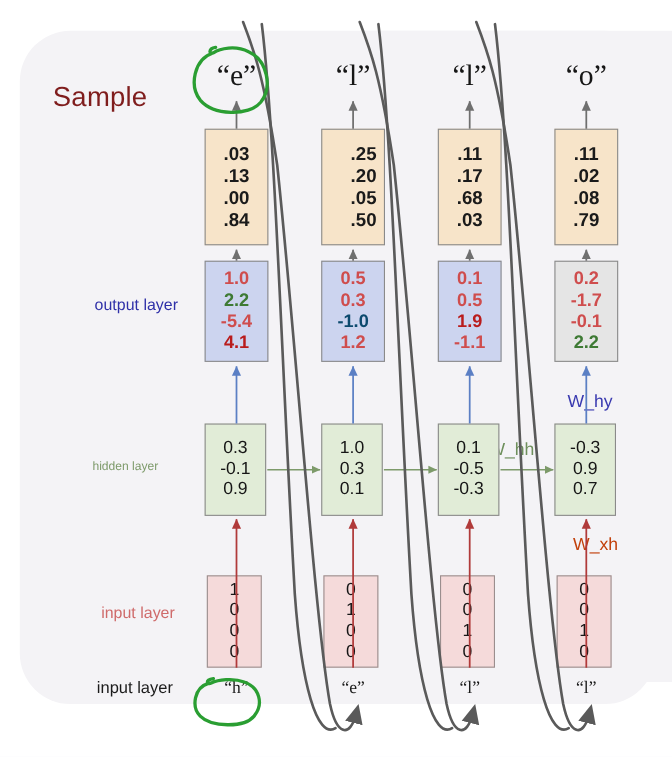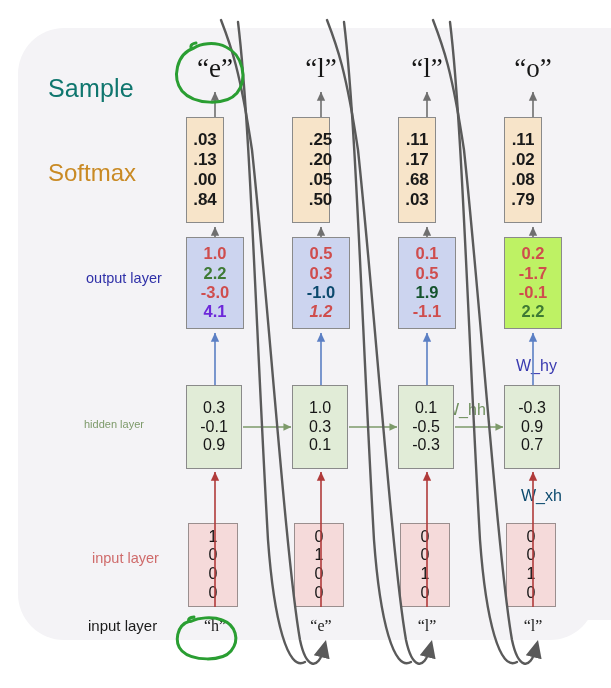--- a/index.html
+++ b/index.html
@@ -26,31 +26,31 @@
   .panel-r-fill{
     position:absolute; left:560px; top:40px; width:51px; height:580px;
     background:#f4f3f6;
   }
 
   
   #gfx{position:absolute;left:0;top:0;width:611px;height:688px;}
 
   
   .lbl{position:absolute; white-space:nowrap;}
-  .lbl-sample{ left:48px;  top:74px;  font-size:25px; color:#0f766e; letter-spacing:.2px;}
+  .lbl-sample{ left:48px;  top:74px;  font-size:25px; color:#7f1d1d; letter-spacing:.2px;}
   .lbl-softmax{left:48px;  top:159px; font-size:24px; color:#c98a24;}
   .lbl-output{ left:86px;  top:270px; font-size:14.5px; color:#2f30a8;}
   .lbl-hidden{ left:84px;  top:418px; font-size:11px; color:#7d9a6a;}
   .lbl-input{  left:92px;  top:550px; font-size:14.5px; color:#cf6b6b;}
   .lbl-chars{  left:88px;  top:617px; font-size:15px; color:#1b1b1b;}
 
   .wlbl{position:absolute;white-space:nowrap;font-size:16px;}
   .w-hy{left:516px; top:357px; color:#3a3ab0;}
   .w-hh{left:444px; top:401px; color:#6e8f5c;}
-  .w-xh{left:521px; top:487px; color:#0c4a6e;text-align:center;}
+  .w-xh{left:521px; top:487px; color:#c2410c;text-align:center;}
 
   
   .col{position:absolute;top:0;width:120px;height:688px;}
 
   .sample-char{
     position:absolute; top:53px; width:120px; text-align:center;
     font-size:27px; color:#161616; font-family:"Liberation Serif", serif;
   }
   .input-char{
     position:absolute; top:617px; width:120px; text-align:center;
@@ -59,21 +59,21 @@
 
   .box{
     position:absolute;
     box-sizing:border-box;
     border:1.4px solid #8d8d8d;
     display:flex; flex-direction:column;
     align-items:center; justify-content:center;
     line-height:1.17;
   }
   .box-softmax{
-    top:117px; left:31px; width:38px; height:106px;
+    top:117px; left:31px; width:58px; height:106px;
     background:#f7e4c9; border-color:#8a8a8a;
     font-size:17px; color:#1a1a1a; font-weight:bold;
   }
   .box-output{
     top:237px; left:31px; width:58px; height:92px;
     background:#ccd4ef; border-color:#8a8a8a;
     font-size:16.5px; font-weight:bold;
   }
   .box-hidden{
     top:385px; left:31px; width:56px; height:84px;
@@ -89,21 +89,20 @@
 </head>
 <body>
 
 <div id="stage">
 
   <div class="panel"></div>
   <div class="panel-tr-fill"></div>
   <div class="panel-r-fill"></div>
 
   <div class="lbl lbl-sample">Sample</div>
-  <div class="lbl lbl-softmax">Softmax</div>
   <div class="lbl lbl-output">output layer</div>
   <div class="lbl lbl-hidden">hidden layer</div>
   <div class="lbl lbl-input">input layer</div>
   <div class="lbl lbl-chars">input layer</div>
 
   <div class="wlbl w-hy">W_hy</div>
   <div class="wlbl w-hh">W_hh</div>
   <div class="wlbl w-xh">W_xh</div>
 
   <div id="columns">
@@ -111,22 +110,22 @@
         <div class="sample-char">“e”</div>
         <div class="box box-softmax" style="background: rgb(247, 228, 201);">
           <div>.03</div>
           <div>.13</div>
           <div>.00</div>
           <div>.84</div>
         </div>
         <div class="box box-output" style="background: rgb(204, 212, 239);">
           <div style="color: rgb(207, 77, 77);">1.0</div>
           <div style="color: rgb(62, 122, 52);">2.2</div>
-          <div style="color: rgb(207, 77, 77);">-3.0</div>
-          <div style="color: #6d28d9;">4.1</div>
+          <div style="color: rgb(207, 77, 77);">-5.4</div>
+          <div style="color: #b91c1c;">4.1</div>
         </div>
         <div class="box box-hidden" style="background: rgb(225, 236, 215);">
           <div>0.3</div>
           <div>-0.1</div>
           <div>0.9</div>
         </div>
         <div class="box box-input" style="background: rgb(245, 218, 218);">
           <div>1</div>
           <div>0</div>
           <div>0</div>
@@ -139,21 +138,21 @@
         <div class="box box-softmax" style="background: rgb(247, 228, 201); padding-left: 19px;">
           <div>.25</div>
           <div>.20</div>
           <div>.05</div>
           <div>.50</div>
         </div>
         <div class="box box-output" style="background: rgb(204, 212, 239);">
           <div style="color: rgb(207, 77, 77);">0.5</div>
           <div style="color: rgb(207, 77, 77);">0.3</div>
           <div style="color: #0c4a6e;">-1.0</div>
-          <div style="color: rgb(207, 77, 77); font-style: italic;">1.2</div>
+          <div style="color: rgb(207, 77, 77);">1.2</div>
         </div>
         <div class="box box-hidden" style="background: rgb(225, 236, 215);">
           <div>1.0</div>
           <div>0.3</div>
           <div>0.1</div>
         </div>
         <div class="box box-input" style="background: rgb(245, 218, 218);">
           <div>0</div>
           <div>1</div>
           <div>0</div>
@@ -165,21 +164,21 @@
         <div class="sample-char">“l”</div>
         <div class="box box-softmax" style="background: rgb(247, 228, 201);">
           <div>.11</div>
           <div>.17</div>
           <div>.68</div>
           <div>.03</div>
         </div>
         <div class="box box-output" style="background: rgb(204, 212, 239);">
           <div style="color: rgb(207, 77, 77);">0.1</div>
           <div style="color: rgb(207, 77, 77);">0.5</div>
-          <div style="color: #14532d;">1.9</div>
+          <div style="color: #b91c1c;">1.9</div>
           <div style="color: rgb(207, 77, 77);">-1.1</div>
         </div>
         <div class="box box-hidden" style="background: rgb(225, 236, 215);">
           <div>0.1</div>
           <div>-0.5</div>
           <div>-0.3</div>
         </div>
         <div class="box box-input" style="background: rgb(245, 218, 218);">
           <div>0</div>
           <div>0</div>
@@ -189,21 +188,21 @@
         <div class="input-char">“l”</div>
       </div>
       <div class="col" style="left: 473px;">
         <div class="sample-char">“o”</div>
         <div class="box box-softmax" style="background: rgb(247, 228, 201);">
           <div>.11</div>
           <div>.02</div>
           <div>.08</div>
           <div>.79</div>
         </div>
-        <div class="box box-output" style="background: #bef264;">
+        <div class="box box-output" style="background: #e5e5e5;">
           <div style="color: rgb(207, 77, 77);">0.2</div>
           <div style="color: rgb(207, 77, 77);">-1.7</div>
           <div style="color: rgb(207, 77, 77);">-0.1</div>
           <div style="color: rgb(62, 122, 52);">2.2</div>
         </div>
         <div class="box box-hidden" style="background: rgb(225, 236, 215);">
           <div>-0.3</div>
           <div>0.9</div>
           <div>0.7</div>
         </div>

